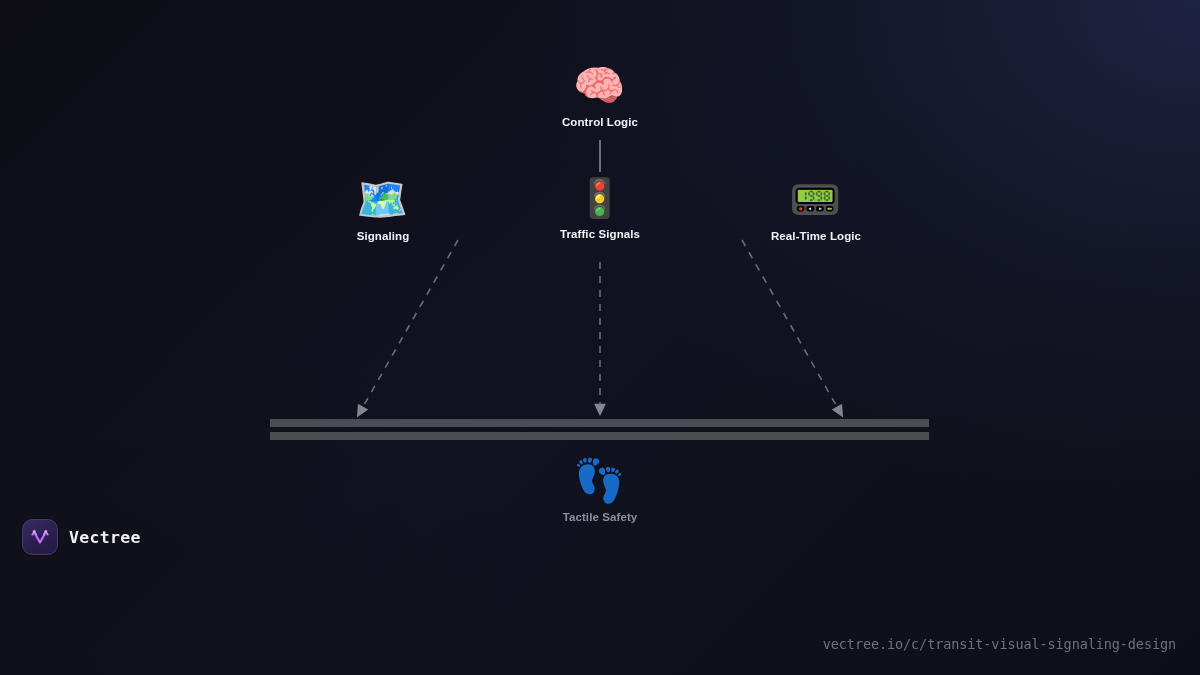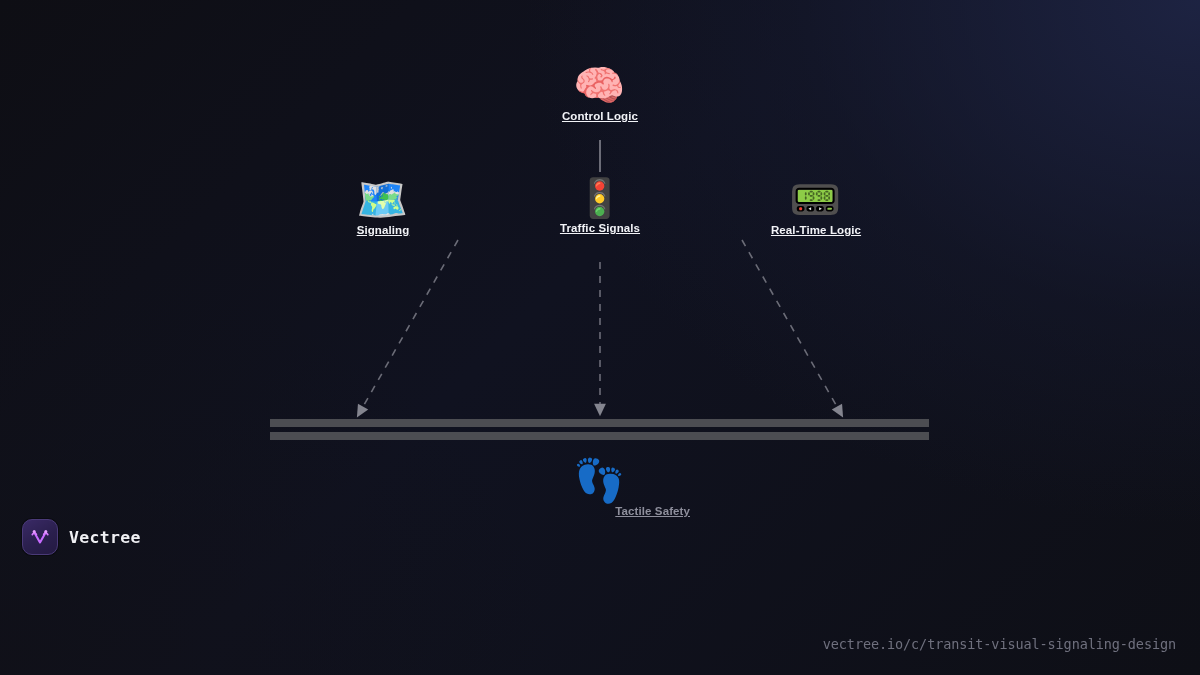--- a/index.html
+++ b/index.html
@@ -37,28 +37,28 @@
   }
   .node-icon {
     font-size: 42px;
     line-height: 48px;
     height: 48px;
     display: block;
     user-select: none;
   }
   .node-icon.small { font-size: 38px; }
   .node-label {
+    margin-top: 6px;
     font-size: 11.5px;
     font-weight: bold;
     letter-spacing: 0.1px;
     color: #f2f3f7;
     white-space: nowrap;
-    text-decoration: underline;
   }
-  .node-label.muted { color: #8e8f9c; text-align: right; }
+  .node-label.muted { color: #8e8f9c; }
 
   
   #footer {
     position: absolute;
     left: 0;
     bottom: 0;
     width: 1200px;
     padding: 0;
   }
   #brand-row {

